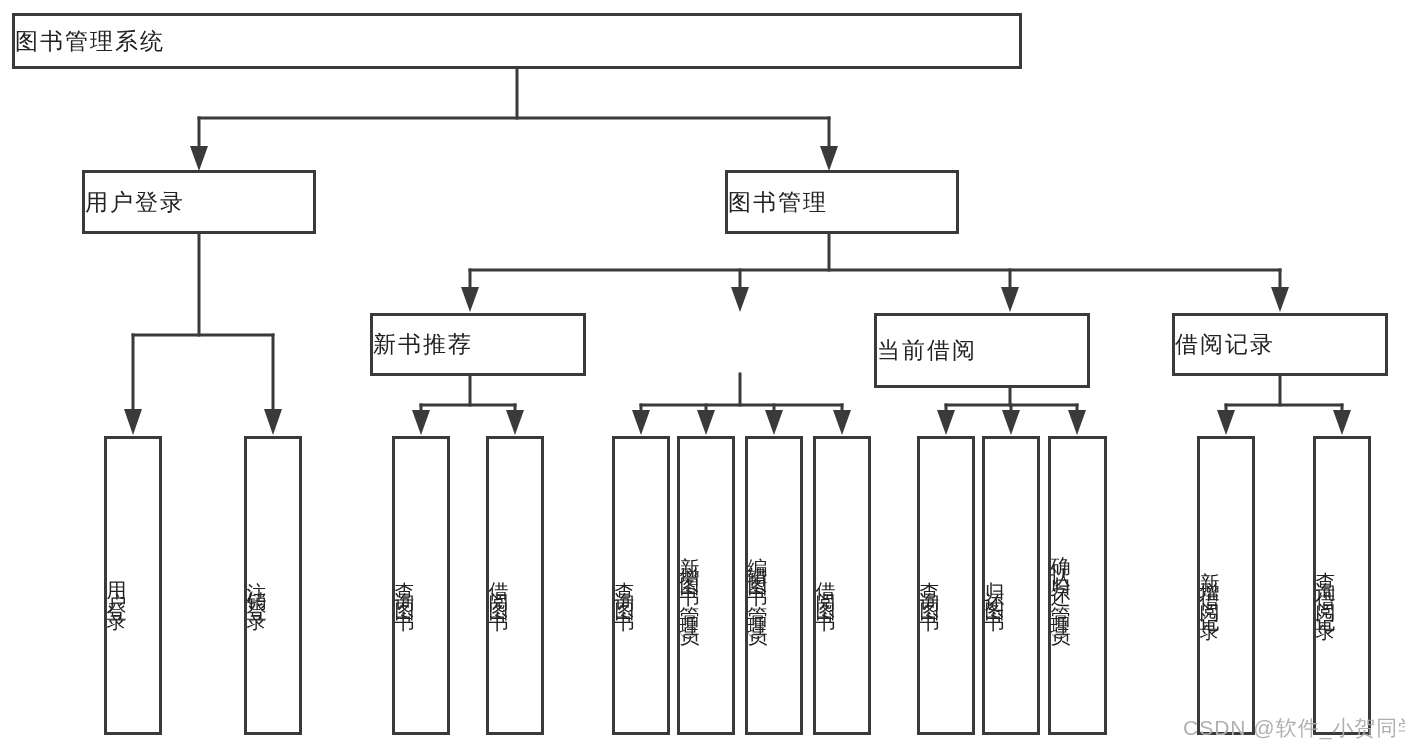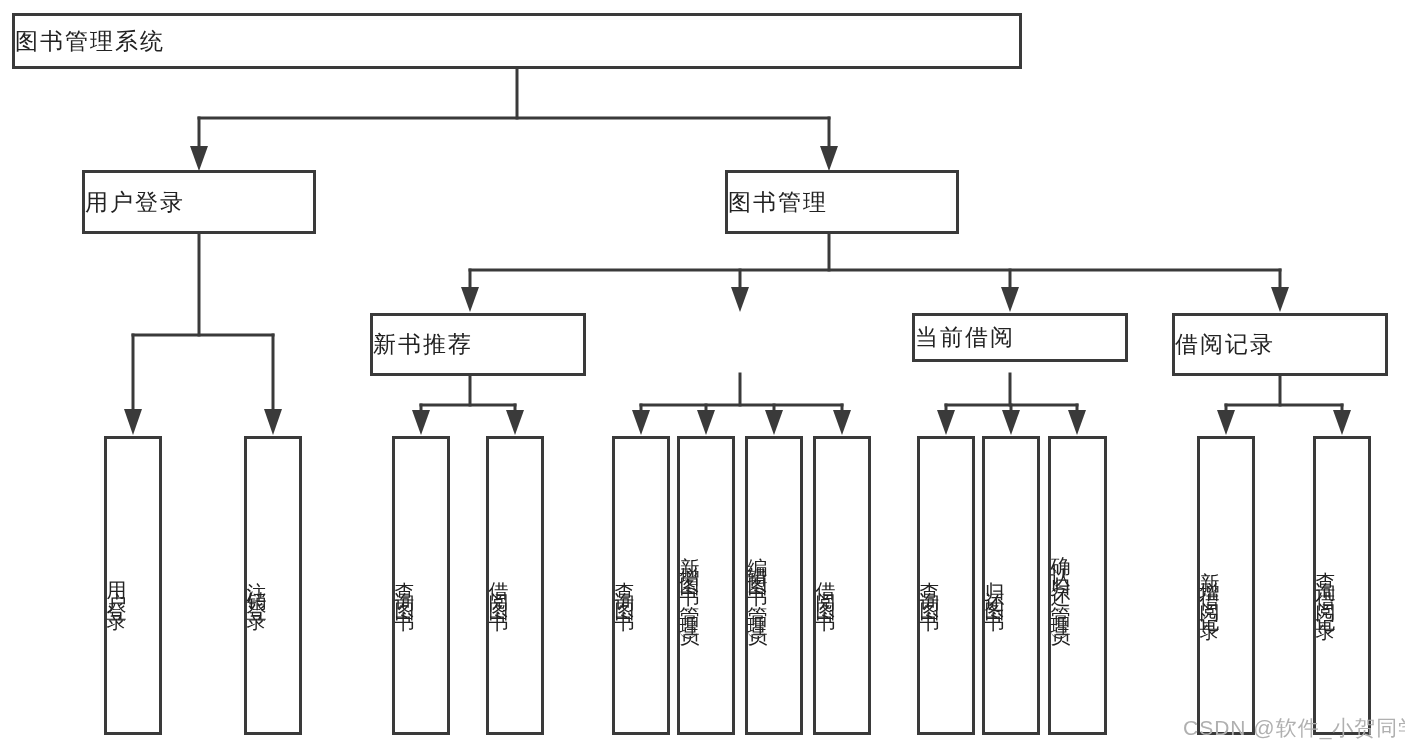--- a/index.html
+++ b/index.html
@@ -135,21 +135,21 @@
   <div class="box" style="left:82px; top:170px; width:234px; height:64px;">
     <span class="lbl">用户登录</span>
   </div>
   <div class="box" style="left:712px; top:170px; width:234px; height:64px;margin-left:13px;">
     <span class="lbl">图书管理</span>
   </div>
 
   <div class="box" style="left:362px; top:313px; width:216px; height:63px;margin-left:8px;">
     <span class="lbl">新书推荐</span>
   </div>
-  <div class="box" style="left:912px; top:313px; width:216px; height:49px;">
+  <div class="box" style="left:874px; top:313px; width:216px; height:75px;">
     <span class="lbl">当前借阅</span>
   </div>
   <div class="box" style="left:1172px; top:313px; width:216px; height:63px;">
     <span class="lbl">借阅记录</span>
   </div>
 
   <div class="box leaf" style="left:104px; top:436px; width:58px; height:299px;">
     <span class="lbl">用户登录</span>
   </div>
   <div class="box leaf" style="left:244px; top:436px; width:58px; height:299px;">

